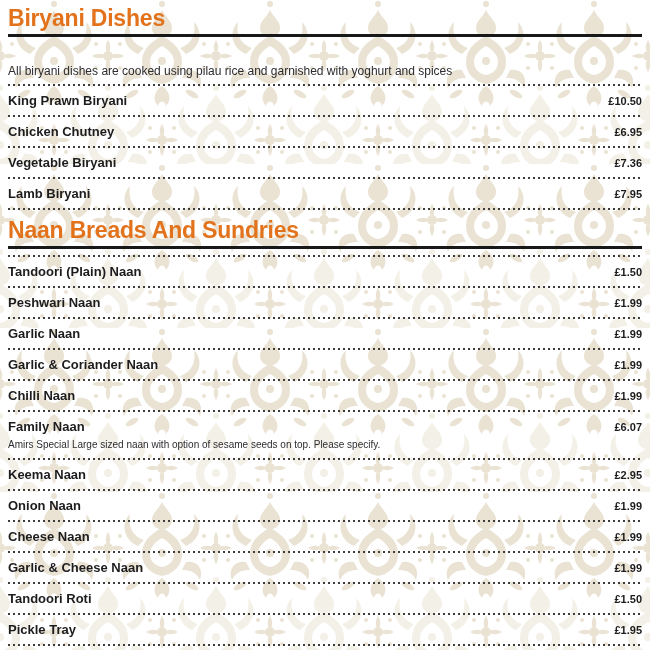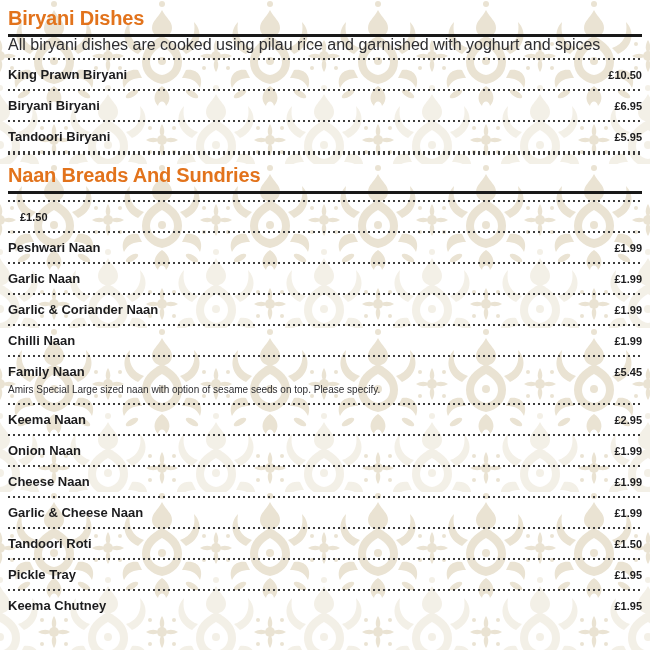--- a/index.html
+++ b/index.html
@@ -19,32 +19,33 @@
   .damask { fill: var(--damask, #eae3d3); }
   .damask-cut { fill: #ffffff; }
   #content {
     position: relative;
     z-index: 1;
     padding: 4px 8px 0 8px;
   }
   .section + .section { margin-top: 6px; }
   .section-title {
     color: var(--accent, #e2731c);
-    font-size: 20px;
+    font-size: 23px;
     font-weight: bold;
     letter-spacing: -0.2px;
     padding: 2px 0 4px 0;
     border-bottom: 3px solid var(--rule, #181818);
     line-height: 24px;
   }
   .section-desc {
-    font-size: 16px;
+    font-size: 12px;
     color: var(--muted, #2d2d31);
     line-height: 14px;
-    padding: 1px 0 0 0;
+    padding: 7px 0 0 0;
+    margin-top: 20px;
   }
   .rows { margin-top: 6px; }
   .sep {
     height: 2px;
     background: repeating-linear-gradient(90deg,
       var(--dotted, #3c3c3c) 0, var(--dotted, #3c3c3c) 2px,
       transparent 2px, transparent 5px);
   }
   .row { padding: 6.5px 0; }
   .row-main {
@@ -125,47 +126,55 @@
     <div class="row-main">
       <span class="item-name">King Prawn Biryani</span>
       <span class="item-price">£10.50</span>
     </div>
 
   </div>
 
   <div class="sep"></div>
   <div class="row">
     <div class="row-main">
-      <span class="item-name">Biryani Biryani</span>
+      <span class="item-name">Chicken Chutney</span>
       <span class="item-price">£6.95</span>
     </div>
 
   </div>
 
   <div class="sep"></div>
   <div class="row">
     <div class="row-main">
-      <span class="item-name">Tandoori Biryani</span>
-      <span class="item-price">£5.95</span>
-    </div>
-
-  </div>
-
-  <div class="sep"></div>
+      <span class="item-name">Vegetable Biryani</span>
+      <span class="item-price">£7.36</span>
+    </div>
+
+  </div>
+
+  <div class="sep"></div>
+  <div class="row">
+    <div class="row-main">
+      <span class="item-name">Lamb Biryani</span>
+      <span class="item-price">£7.95</span>
+    </div>
+
+  </div>
 <div class="sep"></div>
       </div>
   </section>
 
   <section class="section">
     <h2 class="section-title">Naan Breads And Sundries</h2>
 
     <div class="rows">
   <div class="sep"></div>
   <div class="row">
     <div class="row-main">
+      <span class="item-name">Tandoori (Plain) Naan</span>
       <span class="item-price">£1.50</span>
     </div>
 
   </div>
 
   <div class="sep"></div>
   <div class="row">
     <div class="row-main">
       <span class="item-name">Peshwari Naan</span>
       <span class="item-price">£1.99</span>
@@ -197,21 +206,21 @@
       <span class="item-name">Chilli Naan</span>
       <span class="item-price">£1.99</span>
     </div>
 
   </div>
 
   <div class="sep"></div>
   <div class="row">
     <div class="row-main">
       <span class="item-name">Family Naan</span>
-      <span class="item-price">£5.45</span>
+      <span class="item-price">£6.07</span>
     </div>
     <p class="item-desc">Amirs Special Large sized naan with option of sesame seeds on top. Please specify.</p>
   </div>
 
   <div class="sep"></div>
   <div class="row">
     <div class="row-main">
       <span class="item-name">Keema Naan</span>
       <span class="item-price">£2.95</span>
     </div>

